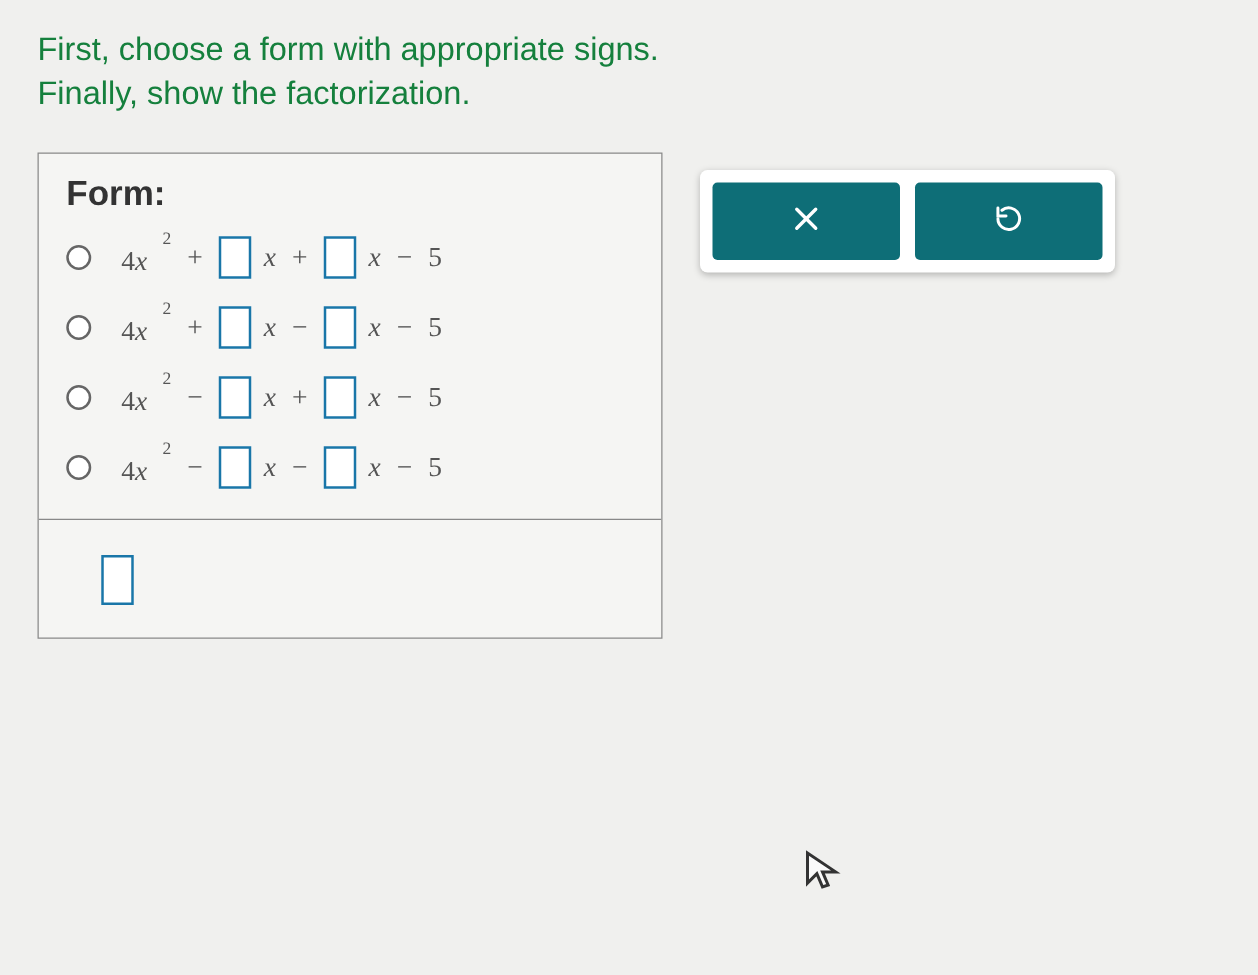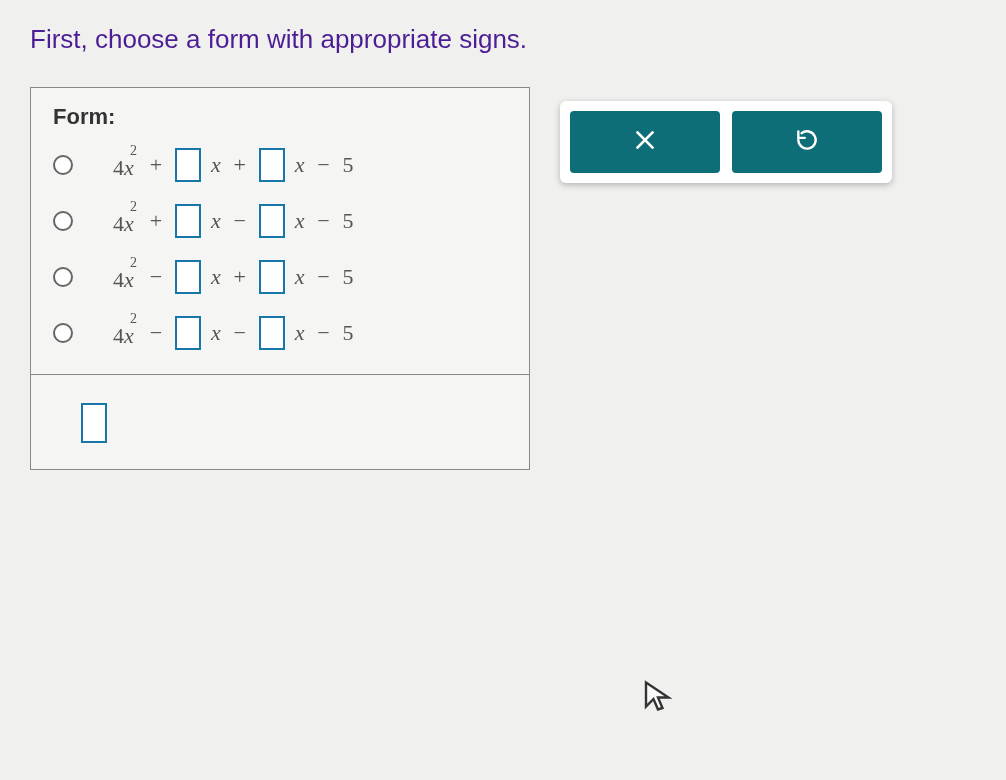--- a/index.html
+++ b/index.html
@@ -8,40 +8,40 @@
       background: #f0f0ee;
       width: 1006px;
       height: 780px;
       padding: 22px 30px;
       color: #333;
       position: relative;
     }
     .instructions {
       font-size: 26px;
       line-height: 1.35;
-      color: #4c1d95;
+      color: #15803d;
       margin-bottom: 30px;
     }
     .content-row {
       display: flex;
       align-items: flex-start;
       gap: 30px;
     }
     .panel {
       border: 1px solid #888;
       background: #f5f5f3;
       width: 500px;
     }
     .form-section {
       padding: 16px 22px 20px 22px;
       border-bottom: 1px solid #888;
     }
     .section-title {
       font-weight: bold;
-      font-size: 22px;
+      font-size: 28px;
       color: #333;
       margin-bottom: 18px;
     }
     .option-row {
       display: flex;
       align-items: center;
       margin-bottom: 22px;
       gap: 10px;
       font-family: "Times New Roman", serif;
       font-size: 22px;
@@ -63,21 +63,21 @@
     }
     .fourx2 {
       position: relative;
       display: inline-block;
       width: 40px;
       height: 32px;
     }
     .fourx2 .base {
       position: absolute;
       bottom: 0;
-      left: 16px;
+      left: 0;
       font-style: normal;
     }
     .fourx2 .x {
       font-style: italic;
     }
     .fourx2 .sup {
       position: absolute;
       top: -6px;
       right: 0;
       font-size: 14px;
@@ -136,20 +136,21 @@
       left: 640px;
       top: 678px;
     }
     .cursor-arrow svg { width: 36px; height: 36px; }
   </style>
 </head>
 <body>
 
 <div class="instructions">
   <div>First, choose a form with appropriate signs.</div>
+  <div>Finally, show the factorization.</div>
 </div>
 
 <div class="content-row">
   <div class="panel">
     <div class="form-section">
       <div class="section-title">Form:</div>
 
       <div class="option-row">
         <span class="radio"></span>
         <span class="expr">

